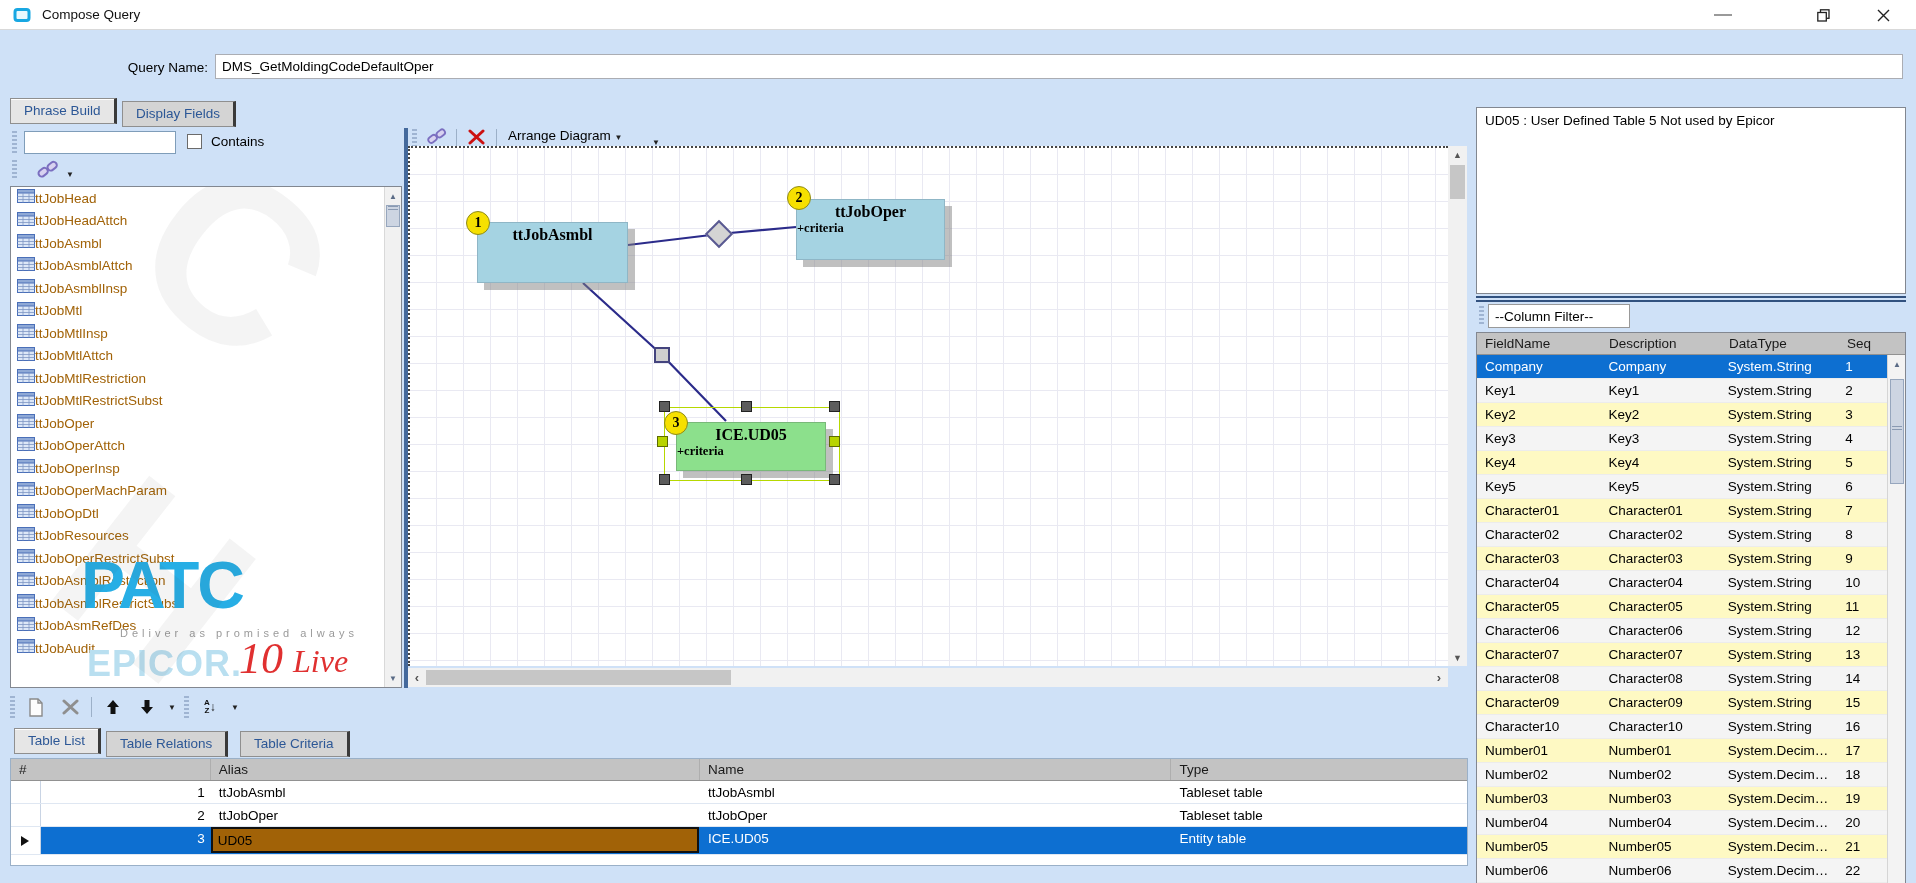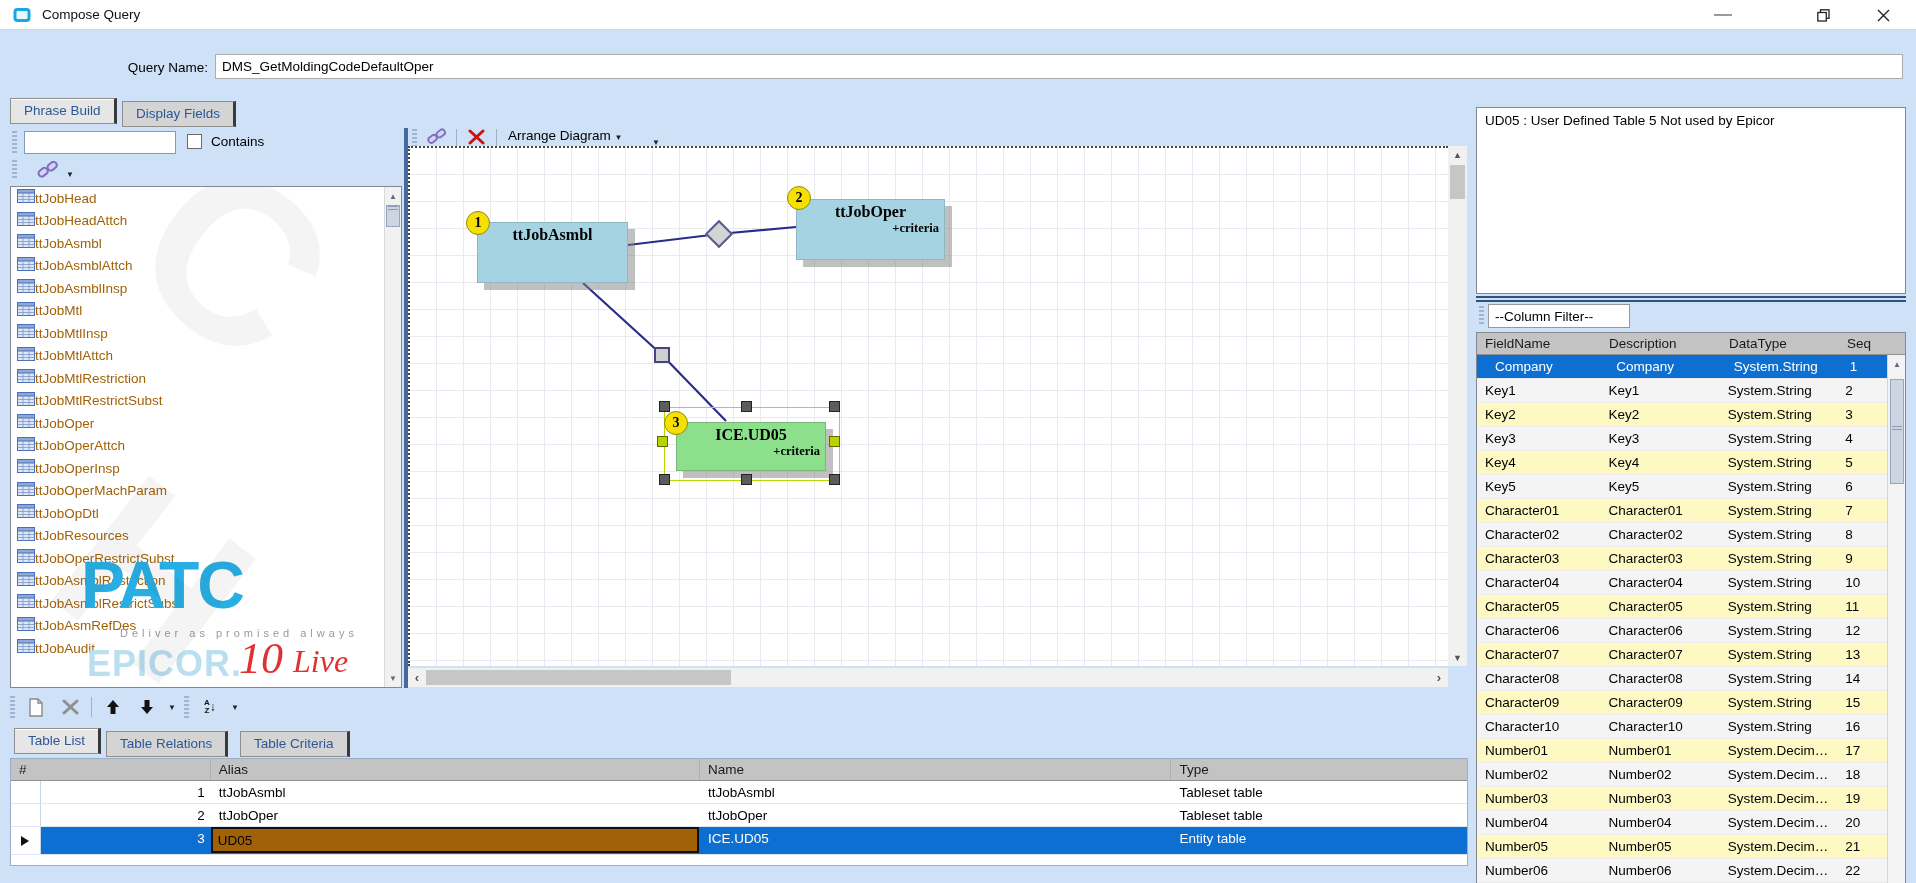--- a/index.html
+++ b/index.html
@@ -58,21 +58,21 @@
   .dd-caret { font-size:8px; color:#222; }
   .canvas { position:absolute; left:408px; top:146px; width:1040px; height:520px; background:#fff;
             border-top:2px dotted #444; border-left:2px dotted #444;
             background-image:
               repeating-linear-gradient(to right, transparent 0 26px, #e9e9f2 26px 27px),
               repeating-linear-gradient(to bottom, transparent 0 26px, #e9e9f2 26px 27px); }
   .dnode { position:absolute; border:1px solid #8fb6c6; box-shadow:7px 7px 0 rgba(130,130,130,.5); }
   .dnode .ntitle { font-family:"Liberation Serif",serif; font-weight:bold; font-size:16px; color:#000;
                    text-align:center; padding-top:3px; }
   .dnode .ncrit { font-family:"Liberation Serif",serif; font-weight:bold; font-size:12.5px; color:#000;
-                  text-align:right; padding-right:5px; }
+                  text-align:left; padding-right:5px; }
   .badge { position:absolute; width:24px; height:24px; border-radius:50%; background:#f6e000; border:1px solid #8e8a1a;
            display:flex; align-items:center; justify-content:center; font-family:"Liberation Serif",serif;
            font-weight:bold; font-size:14px; color:#000; z-index:5; }
   .diamond { position:absolute; width:20px; height:20px; background:#d4d4d4; border:2px solid #5a5a93; transform:rotate(45deg); }
   .sq-handle { position:absolute; width:16px; height:16px; background:#cfcfcf; border:2px solid #44447e; }
   .sel-rect { position:absolute; border:1px solid #b6d800; }
   .h8 { position:absolute; width:11px; height:11px; background:#5c5c5c; border:1px solid #222; }
   .h8.green { background:#b8d400; border-color:#5d6b00; }
   .hscroll { position:absolute; left:408px; top:668px; width:1040px; height:19px; background:#f1f1f1; }
   .hthumb { position:absolute; left:18px; top:2px; width:305px; height:15px; background:#c6c6c6; }
@@ -89,21 +89,21 @@
   .filter-input { position:absolute; left:1488px; top:304px; width:142px; height:24px; border:1px solid #999;
                   background:#fff; font-size:13.5px; padding:2px 6px; font-family:"Liberation Sans",sans-serif; }
   .rgrid { position:absolute; left:1476px; top:332px; width:430px; height:551px; background:#fff; border:1px solid #828790; border-bottom:none; }
   .rgrid-head { display:flex; height:22px; background:#c3c3c3; border-bottom:1px solid #919191; }
   .rgrid-head .hc { font-size:13.5px; color:#1a1a1a; padding:3px 0 0 8px; }
   .rc1{width:124px;} .rc2{width:120px;} .rc3{width:118px;} .rc4{width:50px;}
   .rgrid-body { position:absolute; left:0; top:22px; right:18px; bottom:0; overflow:hidden; }
   .rrow { display:flex; height:24px; border-bottom:1px solid #ececec; background:#fef9c3; }
   .rrow:nth-child(even){ background:#f4f4f4; }
   .rrow .c { font-size:13.5px; color:#000; padding:4px 0 0 8px; white-space:nowrap; overflow:hidden; }
-  .rrow.sel { background:#0d6fd1; } .rrow.sel .c { color:#fff;margin-left:10px; }
+  .rrow.sel { background:#0d6fd1; } .rrow.sel .c { color:#fff; }
   .rgrid-sb { position:absolute; right:0; top:22px; bottom:0; width:18px; background:#f3f3f3; border-left:1px solid #d5d5d5; }
 
   
   .b-toolbar { position:absolute; left:10px; top:692px; height:30px; display:flex; align-items:center; gap:8px; }
   .icon-btn { display:flex; align-items:center; justify-content:center; width:26px; height:24px; }
   .az { font-size:8px; font-weight:bold; line-height:8px; color:#111; text-align:center; }
   .bgrid { position:absolute; left:10px; top:758px; width:1458px; height:108px; background:#fff; border:1px solid #9ab0c8; }
   .bgrid-head { display:flex; height:22px; background:#c3c3c3; border-bottom:1px solid #919191; }
   .bgrid-head .hc { font-size:13.5px; color:#1a1a1a; padding:3px 0 0 8px; border-right:1px solid #aeaeae; }
   .bc0{width:200px;} .bc1{width:490px;} .bc2{width:472px;} .bc3{width:296px; border-right:none!important;}

